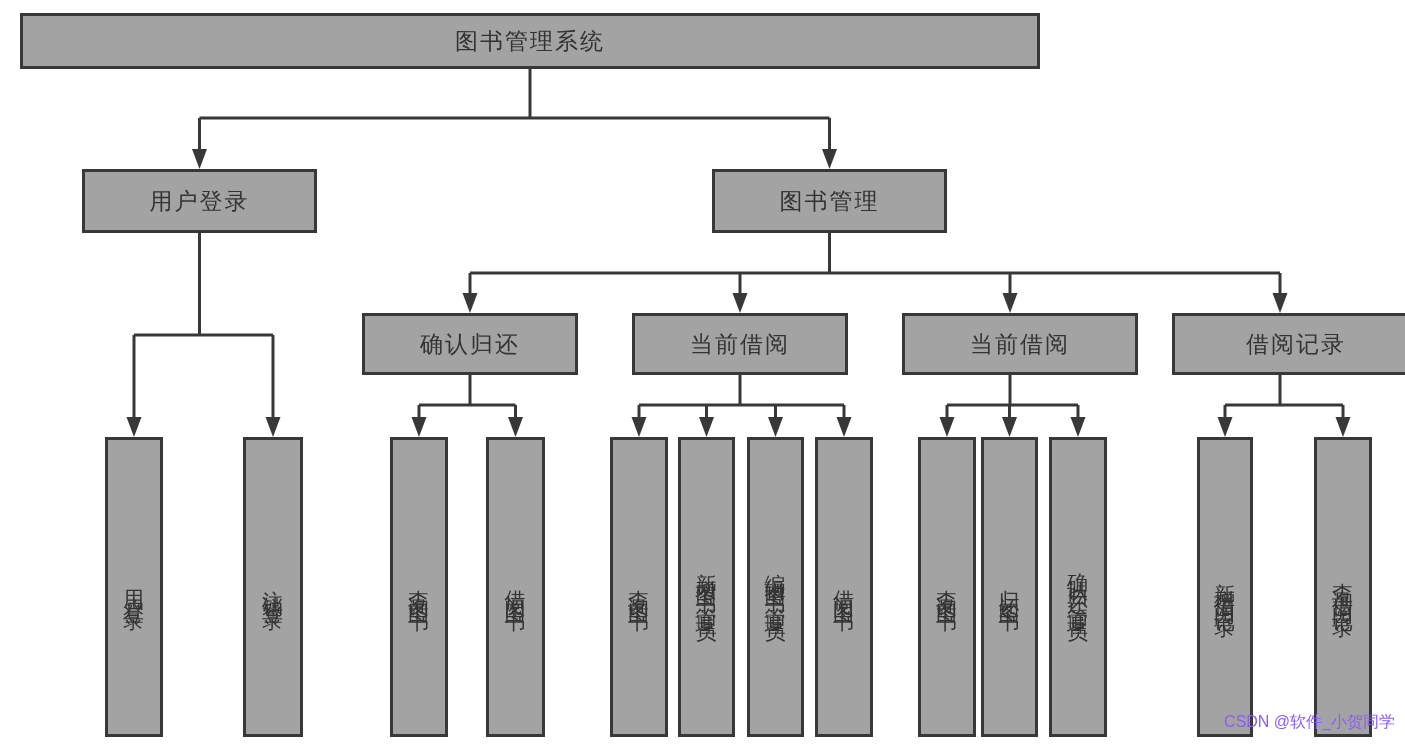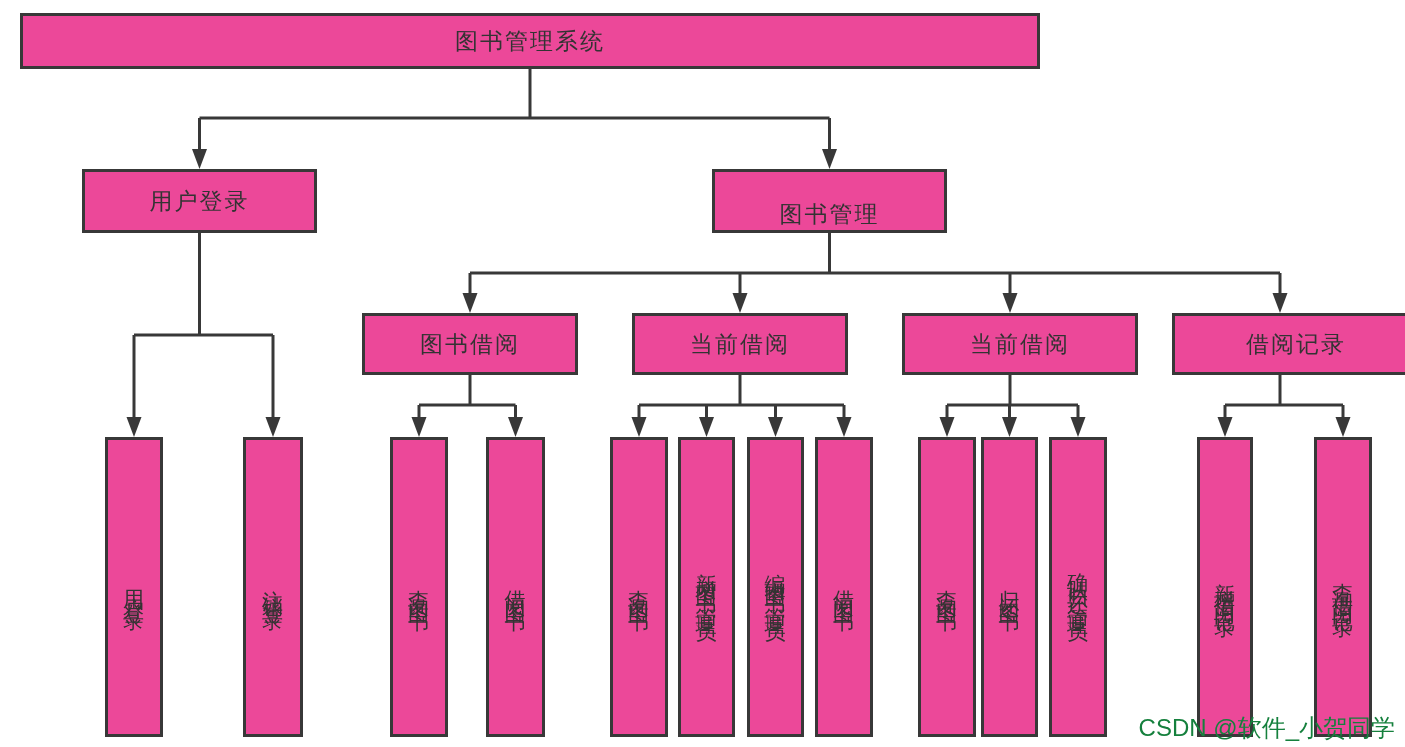--- a/index.html
+++ b/index.html
@@ -18,21 +18,21 @@
   .connector-layer {
     position: absolute;
     left: 0;
     top: 0;
     pointer-events: none;
   }
   .node {
     position: absolute;
     box-sizing: border-box;
     border: 3px solid #383838;
-    background: #ec4899;
+    background: #a3a3a3;
     display: flex;
     align-items: center;
     justify-content: center;
     color: #333333;
   }
   .node.h-node .label {
     font-size: 23px;
     letter-spacing: 2px;
     white-space: nowrap;
     color: #333333;
@@ -42,22 +42,22 @@
     text-orientation: mixed;
     font-size: 21px;
     letter-spacing: 7px;
     line-height: 1;
     color: #333333;
   }
   .watermark {
     position: absolute;
     top: 712px;
     right: 10px;
-    font-size: 24px;
-    color: #15803d;
+    font-size: 16px;
+    color: #8b5cf6;
     white-space: nowrap;
     z-index: 5;
   }
 </style>
 </head>
 <body>
 
 <div class="canvas">
 
   <svg class="connector-layer" width="1405" height="747" viewBox="0 0 1405 747">
@@ -138,26 +138,26 @@
     </g>
   </svg>
 
   <div class="node h-node" style="left:20px; top:13px; width:1020px; height:56px;">
     <span class="label">图书管理系统</span>
   </div>
 
   <div class="node h-node" style="left:82px; top:169px; width:235px; height:64px;">
     <span class="label">用户登录</span>
   </div>
-  <div class="node h-node" style="left:712px; top:169px; width:235px; height:64px;align-items:flex-end;">
+  <div class="node h-node" style="left:712px; top:169px; width:235px; height:64px;">
     <span class="label">图书管理</span>
   </div>
 
   <div class="node h-node" style="left:362px; top:313px; width:216px; height:62px;">
-    <span class="label">图书借阅</span>
+    <span class="label">确认归还</span>
   </div>
   <div class="node h-node" style="left:632px; top:313px; width:216px; height:62px;">
     <span class="label">当前借阅</span>
   </div>
   <div class="node h-node" style="left:902px; top:313px; width:236px; height:62px;">
     <span class="label">当前借阅</span>
   </div>
   <div class="node h-node" style="left:1172px; top:313px; width:248px; height:62px;">
     <span class="label">借阅记录</span>
   </div>

